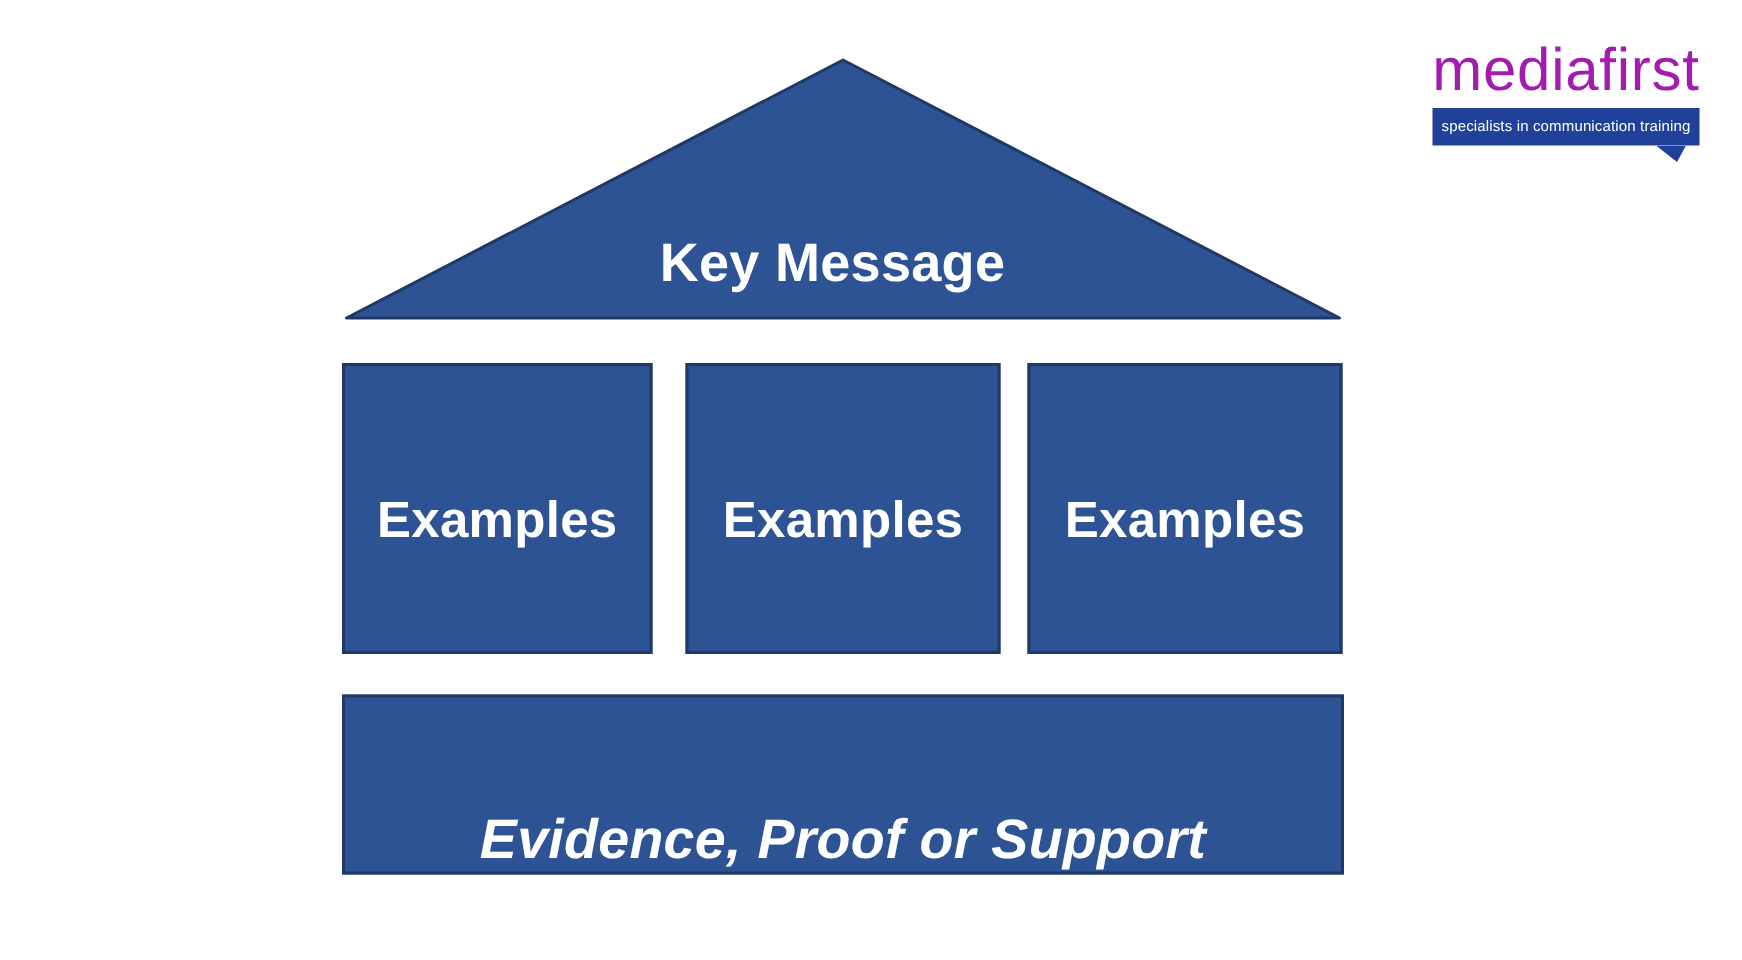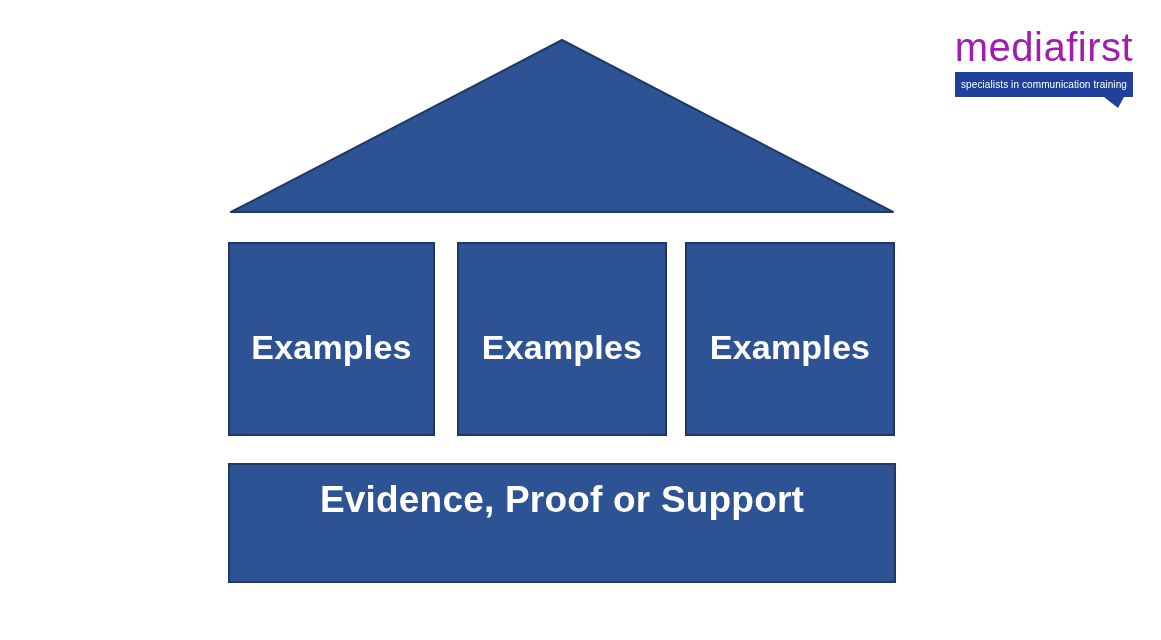--- a/index.html
+++ b/index.html
@@ -62,24 +62,25 @@
 
   .base-bar {
     position: absolute;
     left: 228px;
     top: 463px;
     width: 668px;
     height: 120px;
     background: #2e5394;
     border: 2px solid #1f3864;
     display: flex;
-    align-items: flex-start;
+    align-items: flex-end;
     justify-content: center;
     padding-top: 14px;  
     padding-right: 0; 
+    font-style: italic;
   }
   .base-text {
     font-size: 37px;
     font-weight: bold;
     color: #ffffff;
     letter-spacing: 0.2px;
   }
 
   
   .logo {
@@ -124,20 +125,21 @@
   }
 </style>
 </head>
 <body>
 
 <div class="stage">
 
   <svg class="roof-svg" viewBox="0 0 668 177" aria-hidden="true">
     <polygon points="334,2 3,174 665,174" fill="#2e5394" stroke="#1f3864" stroke-width="2" stroke-linejoin="round"></polygon>
   </svg>
+  <div class="roof-label">Key Message</div>
 
   <div class="pillar pillar-1">
     <span class="pillar-text">Examples</span>
   </div>
   <div class="pillar pillar-2">
     <span class="pillar-text">Examples</span>
   </div>
   <div class="pillar pillar-3">
     <span class="pillar-text">Examples</span>
   </div>

